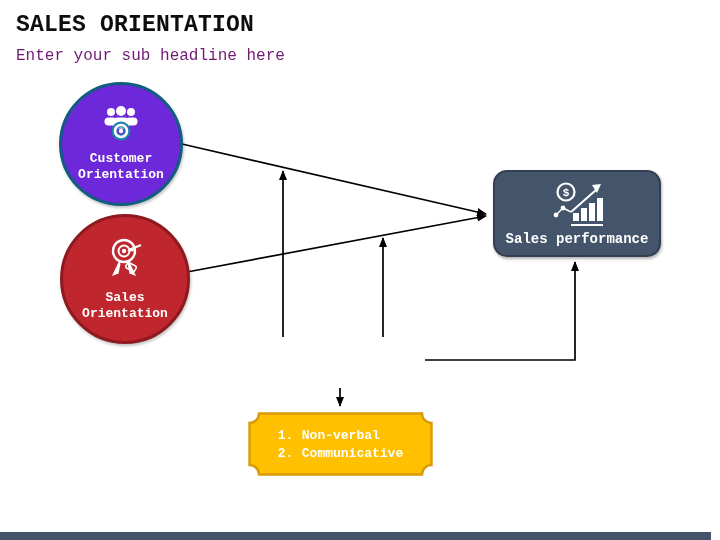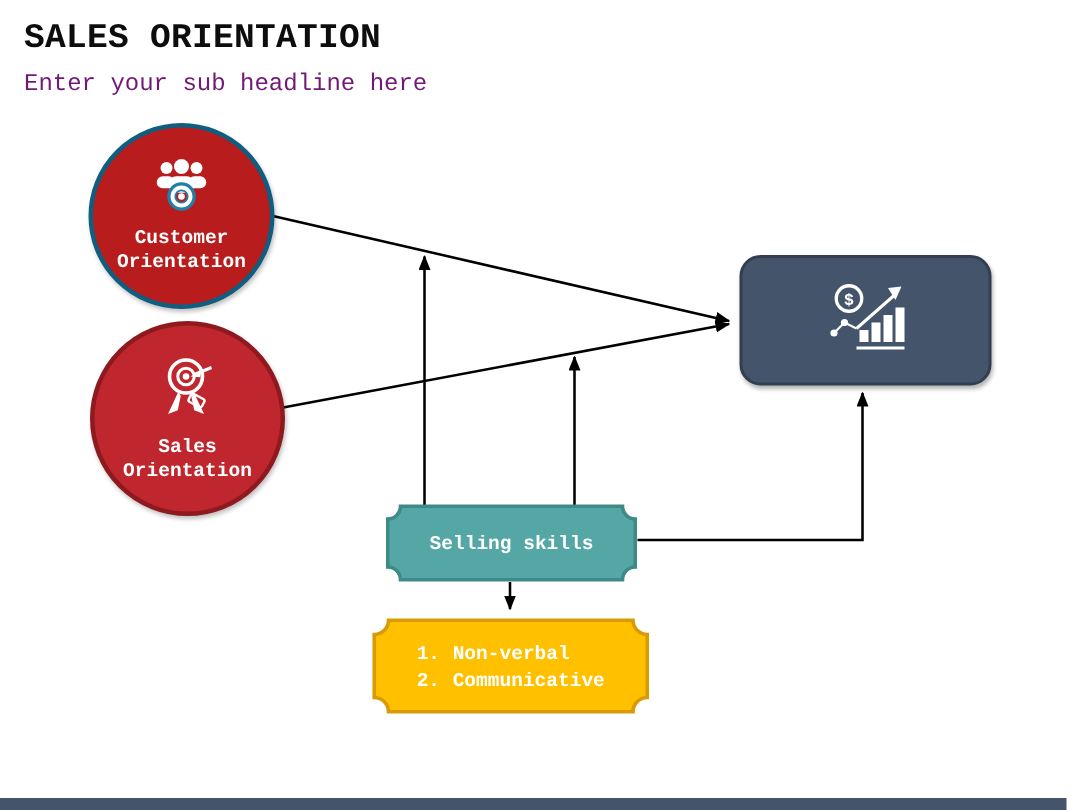--- a/index.html
+++ b/index.html
@@ -14,21 +14,21 @@
   .subtitle{
     position:absolute;left:16px;top:47px;font-size:16px;color:#701a75;
   }
   .arrows{position:absolute;left:0;top:0;width:720px;height:540px;z-index:1;}
   .node{position:absolute;z-index:2;color:#fff;font-weight:bold;}
   .circle{
     border-radius:50%;display:flex;flex-direction:column;align-items:center;
     justify-content:center;text-align:center;font-size:13px;line-height:1.25;
     box-shadow:1px 2px 3px rgba(0,0,0,.25);
   }
-  .circle.customer{left:59px;top:82px;width:118px;height:118px;background:#b91c1c;border:3px solid #0F5E7F;}
+  .circle.customer{left:59px;top:82px;width:118px;height:118px;background:#6d28d9;border:3px solid #0F5E7F;}
   .circle.sales{left:60px;top:214px;width:124px;height:124px;background:#C0262D;border:3px solid #8E1A1F;}
   .circle .icn{margin-bottom:5px;}
   .perfbox{
     left:493px;top:170px;width:164px;height:83px;background:#44546A;
     border:2px solid #333F50;border-radius:14px;display:flex;flex-direction:column;
     align-items:center;justify-content:center;font-size:14px;
     box-shadow:1px 2px 3px rgba(0,0,0,.3);
   }
   .plaque{display:flex;align-items:center;justify-content:center;text-align:center;}
   .plaque svg.shape{position:absolute;left:0;top:0;width:100%;height:100%;}
@@ -111,28 +111,23 @@
         <rect x="25" y="32" width="6" height="8" fill="#fff"></rect>
         <rect x="33" y="27" width="6" height="13" fill="#fff"></rect>
         <rect x="41" y="22" width="6" height="18" fill="#fff"></rect>
         <rect x="49" y="17" width="6" height="23" fill="#fff"></rect>
         <circle cx="18" cy="11" r="9" fill="#44546A"></circle>
         <circle cx="18" cy="11" r="8.5" fill="none" stroke="#fff" stroke-width="2.2"></circle>
         <text x="18" y="15" text-anchor="middle" font-size="11" font-weight="bold" fill="#fff">$</text>
         <line x1="23" y1="44" x2="55" y2="44" stroke="#fff" stroke-width="2"></line>
       </svg>
     </span>
+    <span>Sales performance</span>
   </div>
 
-  <div class="node plaque teal">
-    <svg class="shape" viewBox="0 0 168 52" preserveAspectRatio="none">
-      <path d="M10,1.5 H158 A8.5,8.5 0 0 0 166.5,10 V42 A8.5,8.5 0 0 0 158,50.5 H10 A8.5,8.5 0 0 0 1.5,42 V10 A8.5,8.5 0 0 0 10,1.5 Z" fill="#55A7A5" stroke="#3E8A87" stroke-width="2.4"></path>
-    </svg>
-    <span class="content">Selling skills</span>
-  </div>
 
   <div class="node plaque gold">
     <svg class="shape" viewBox="0 0 185 64" preserveAspectRatio="none">
       <path d="M11,1.5 H174 A9.5,9.5 0 0 0 183.5,11 V53 A9.5,9.5 0 0 0 174,62.5 H11 A9.5,9.5 0 0 0 1.5,53 V11 A9.5,9.5 0 0 0 11,1.5 Z" fill="#FFC000" stroke="#D89B05" stroke-width="2.4"></path>
     </svg>
     <span class="content skill-list">
       <span class="skill-row">
         <span class="num">1.</span>
         <span>Non-verbal</span>
       </span>

